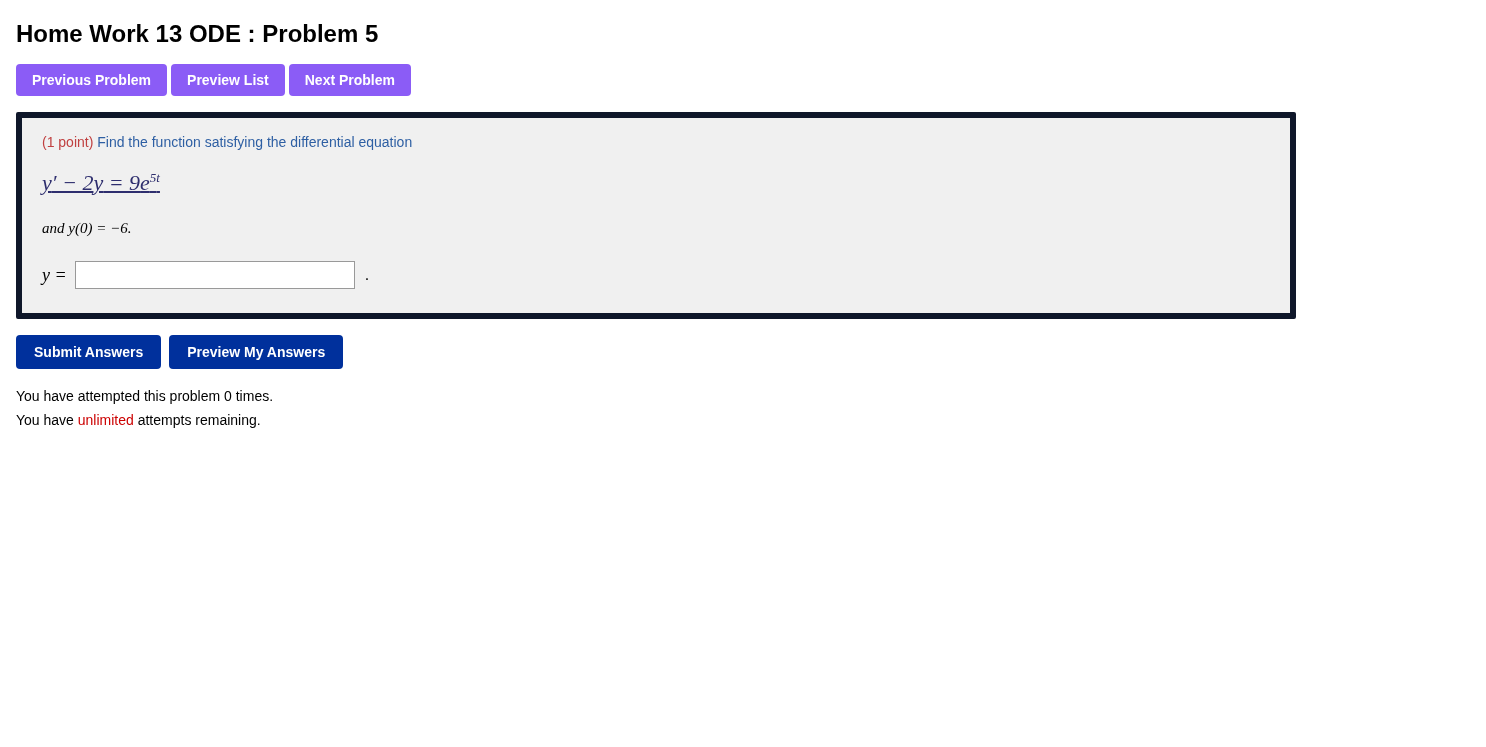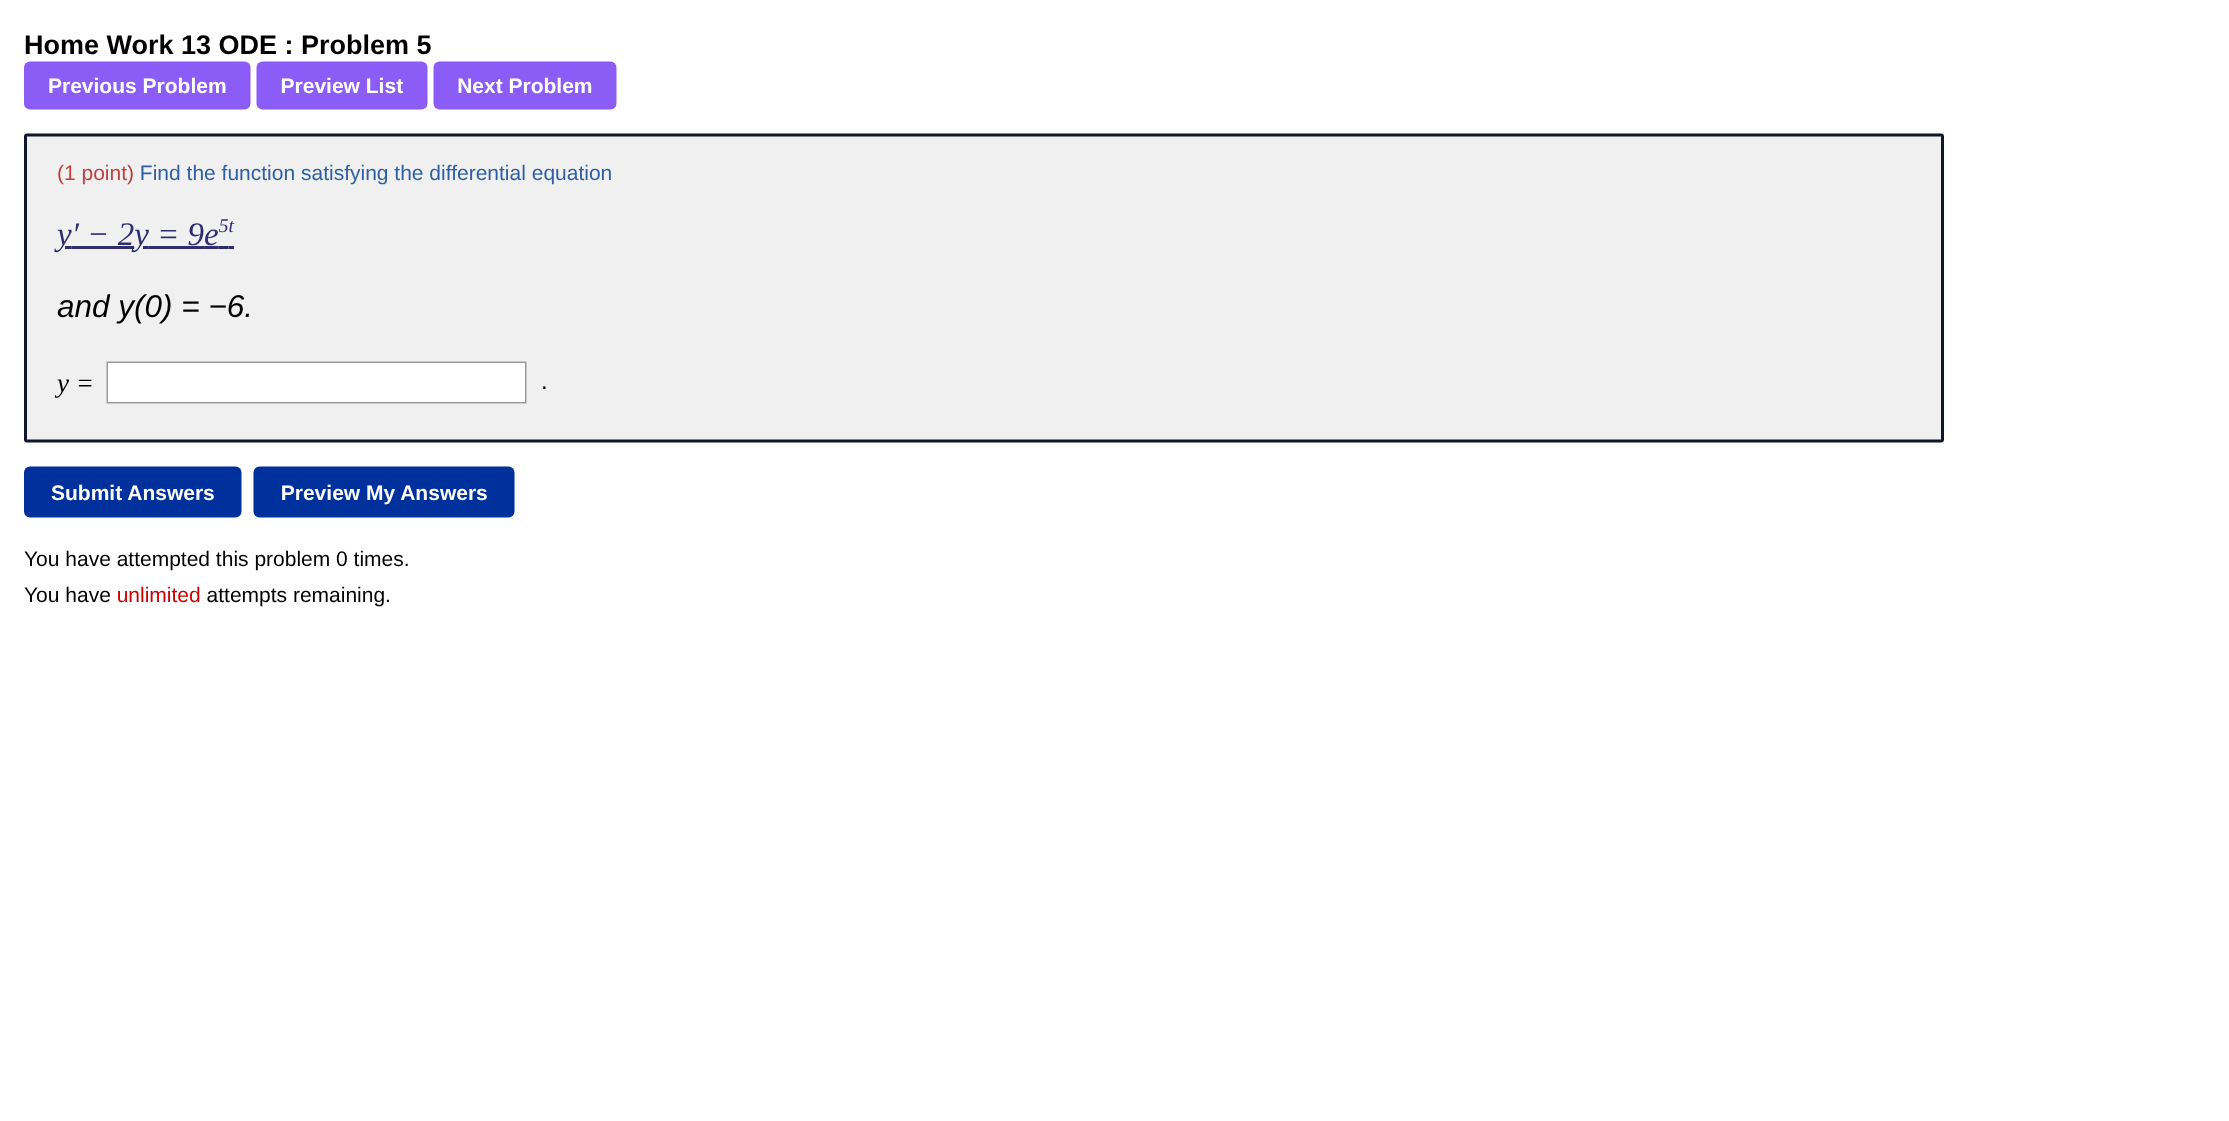--- a/index.html
+++ b/index.html
@@ -10,22 +10,23 @@
 
     body {
       font-family: Arial, sans-serif;
       font-size: 14px;
       background: #fff;
       color: #000;
       padding: 20px 16px;
     }
 
     h1 {
-      font-size: 18px;
+      font-size: 24px;
       font-weight: bold;
+      margin-bottom: 16px;
       color: #000;
     }
 
     .nav-buttons {
       display: flex;
       gap: 4px;
       margin-bottom: 16px;
     }
 
     .nav-btn {
@@ -34,21 +35,21 @@
       border: none;
       padding: 8px 16px;
       font-size: 14px;
       font-weight: bold;
       cursor: pointer;
       border-radius: 4px;
     }
 
     .problem-box {
       background: #f0f0f0;
-      border: 2px solid #0f172a;
+      border: 6px solid #0f172a;
       border-radius: 2px;
       padding: 16px 16px 24px 20px;
       margin-bottom: 16px;
       max-width: 1280px;
     }
 
     .problem-intro {
       color: #2e5fa3;
       font-size: 14px;
       margin-bottom: 20px;
@@ -67,23 +68,23 @@
       text-decoration: underline;
     }
 
     .equation-center .eq-text {
       font-family: "Times New Roman", Times, serif;
       font-size: 22px;
       font-style: italic;
     }
 
     .initial-condition {
-      font-size: 21px;
+      font-size: 15px;
       margin-bottom: 24px;
-      font-family: Liberation Sans, sans-serif;
+      font-family: Liberation Serif, serif;
       font-style: italic;
     }
 
     .answer-row {
       display: flex;
       align-items: center;
       gap: 8px;
     }
 
     .answer-label {

